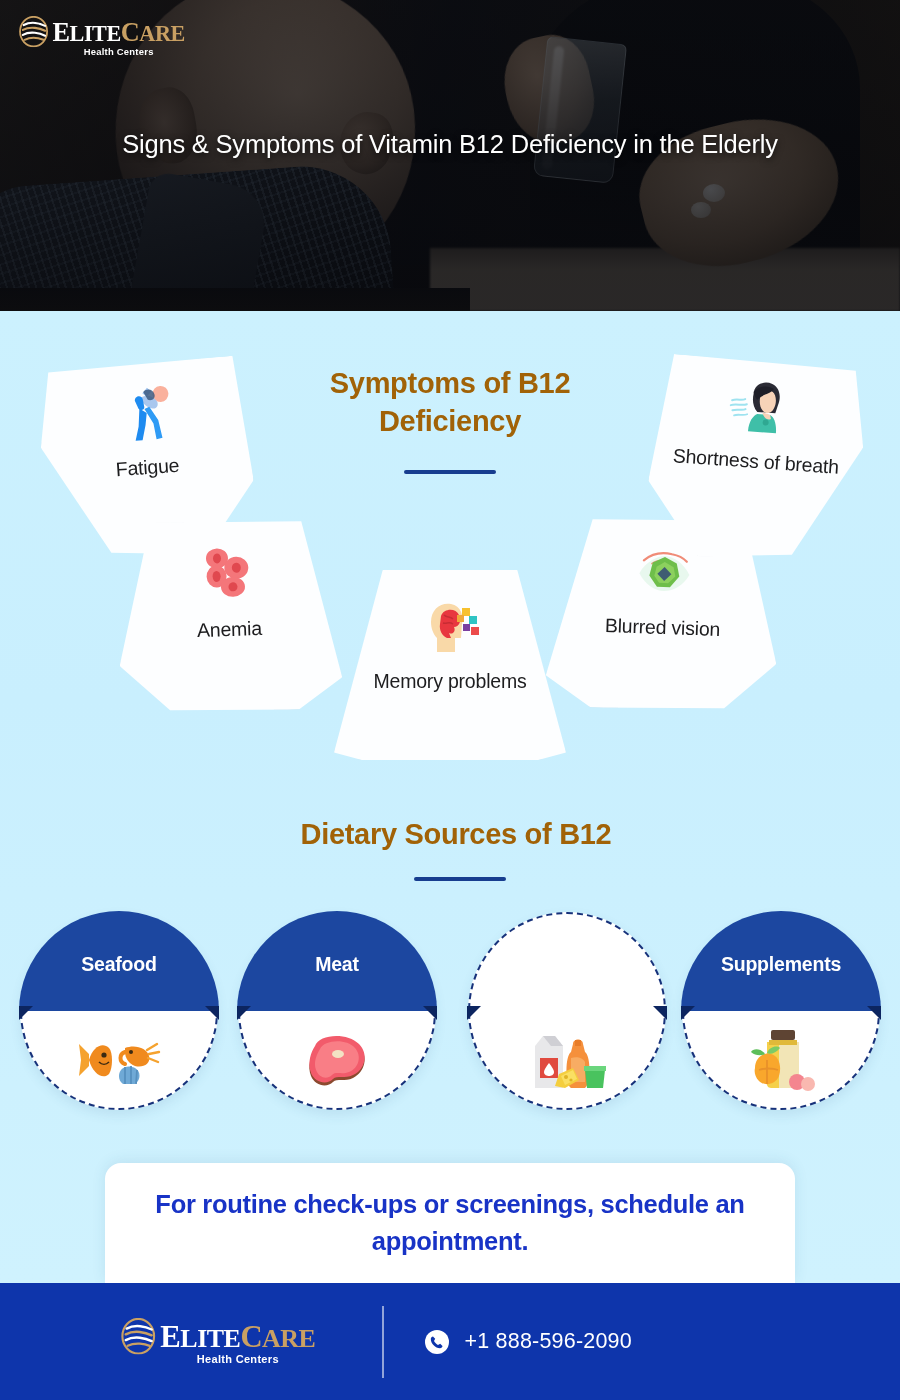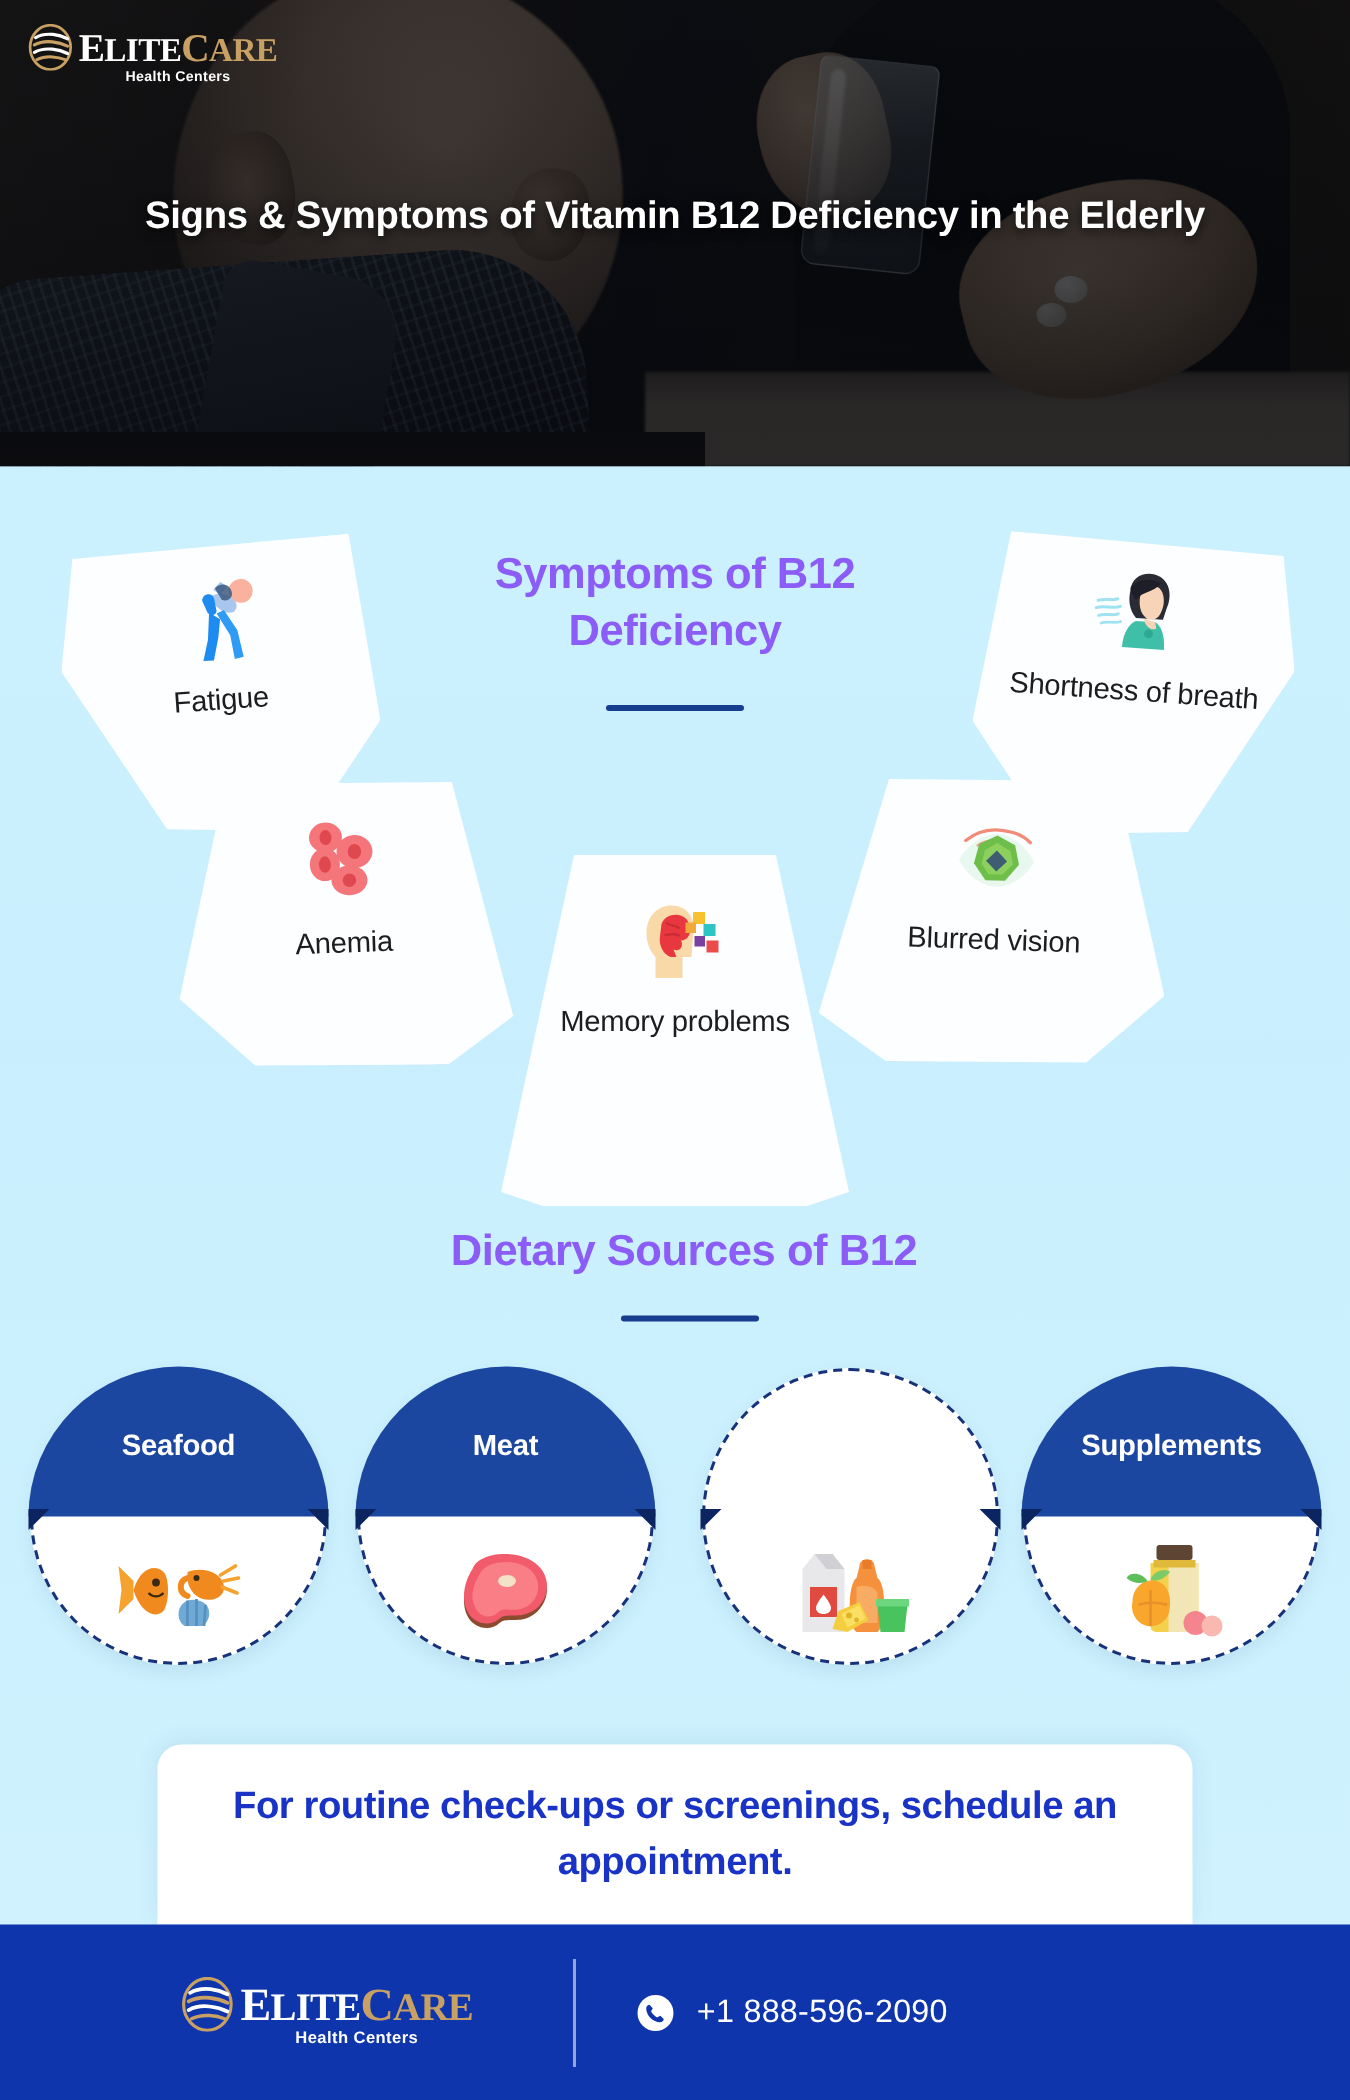--- a/index.html
+++ b/index.html
@@ -85,32 +85,32 @@
   .logo-ca{ font-size:27px; font-weight:700; letter-spacing:-0.5px; color:#C9A063;
       font-family:"Liberation Serif", serif; }
   .logo-ca .cap{ font-size:32px; }
   .logo-sub{ color:#ffffff; font-size:11.5px; font-weight:700; letter-spacing:0.3px;
       margin-top:-1px; margin-left:42px; font-family:"Liberation Sans", sans-serif; }
   .hero-logo{ position:absolute; left:18px; top:16px; z-index:5; transform:scale(0.82); transform-origin:left top; }
 
   .hero-title{
     position:absolute; left:0; right:0; top:126px; z-index:5;
     text-align:center; color:#ffffff;
-    font-size:25.5px; font-weight:700; line-height:1.42;
+    font-size:25.5px; font-weight:400; line-height:1.42;
     letter-spacing:-0.2px;
     text-shadow:0 2px 7px rgba(0,0,0,0.75);
     padding:0 60px;
   }
 
   
   .body-bg{ position:absolute; left:0; top:311px; width:900px; height:972px;
      background:linear-gradient(180deg,#CCF1FE 0%,#C9EFFE 40%,#CFF2FE 100%); }
 
   
-  .sec-head{ position:absolute; text-align:center; color:#8b5cf6;
+  .sec-head{ position:absolute; text-align:center; color:#a16207;
      font-weight:800; letter-spacing:-0.3px; }
   #symptoms-head{ left:280px; top:364px; width:340px; font-size:29px; line-height:1.32; }
   #dietary-head{ left:156px; top:816px; width:600px; font-size:29px; line-height:1.3; }
   .rule{ position:absolute; height:4px; background:#173D8F; border-radius:2px; }
   #symptoms-rule{ left:404px; top:470px; width:92px; }
   #dietary-rule{ left:414px; top:877px; width:92px; }
 
   
   .petal{
     position:absolute; background:#FDFEFF;
@@ -129,21 +129,21 @@
   #petal-fatigue .inner{ padding-top:18px; }
   #petal-fatigue .ico{ margin-left:6px; }
   #petal-fatigue .plabel{ margin-top:10px; }
 
   #petal-anemia{ left:118px; top:520px; width:222px; height:192px;
     clip-path:polygon(16% 0%, 84% 2%, 100% 84%, 80% 100%, 22% 98%, 0% 74%);
     transform:rotate(-2deg); }
   #petal-anemia .inner{ padding-top:22px; }
   #petal-anemia .plabel{ margin-top:10px; }
 
-  #petal-memory{ left:334px; top:570px; width:232px; height:234px;
+  #petal-memory{ left:334px; top:570px; width:232px; height:190px;
     clip-path:polygon(21% 0%, 79% 0%, 100% 96%, 88% 100%, 12% 100%, 0% 96%);
     transform:rotate(0deg); }
   #petal-memory .inner{ padding-top:24px; }
   #petal-memory .plabel{ margin-top:10px; }
 
   #petal-blurred{ left:548px; top:518px; width:230px; height:192px;
     clip-path:polygon(18% 2%, 84% 0%, 100% 74%, 78% 98%, 20% 100%, 0% 84%);
     transform:rotate(2deg); }
   #petal-blurred .inner{ padding-top:22px; }
   #petal-blurred .plabel{ margin-top:10px; }

